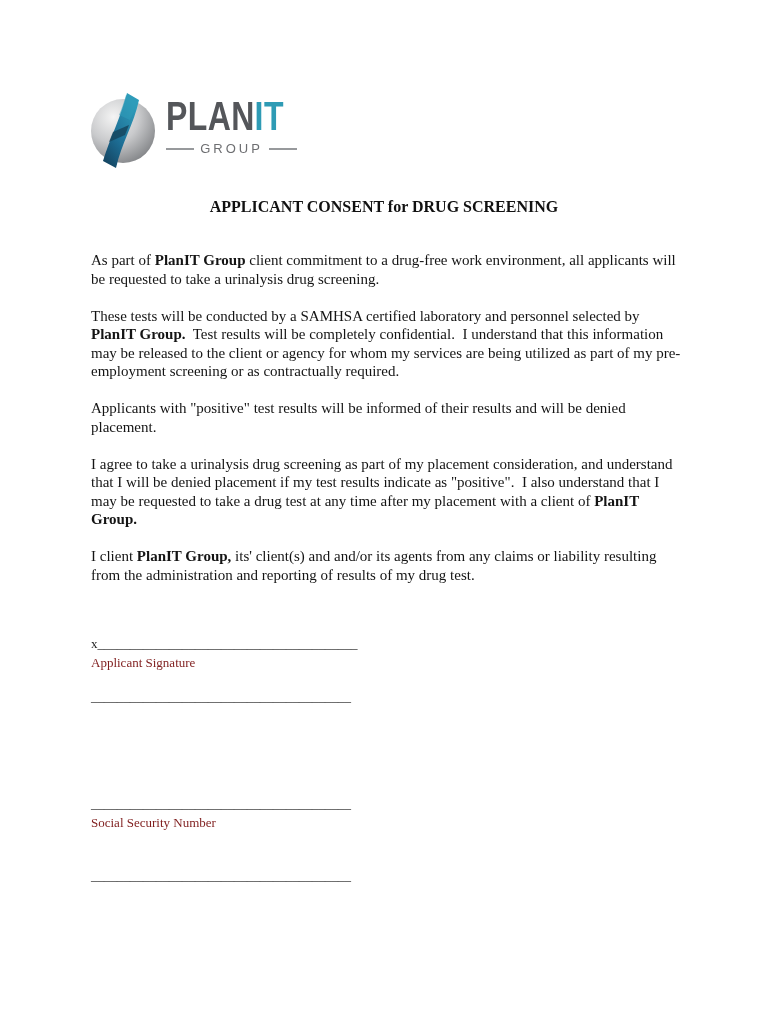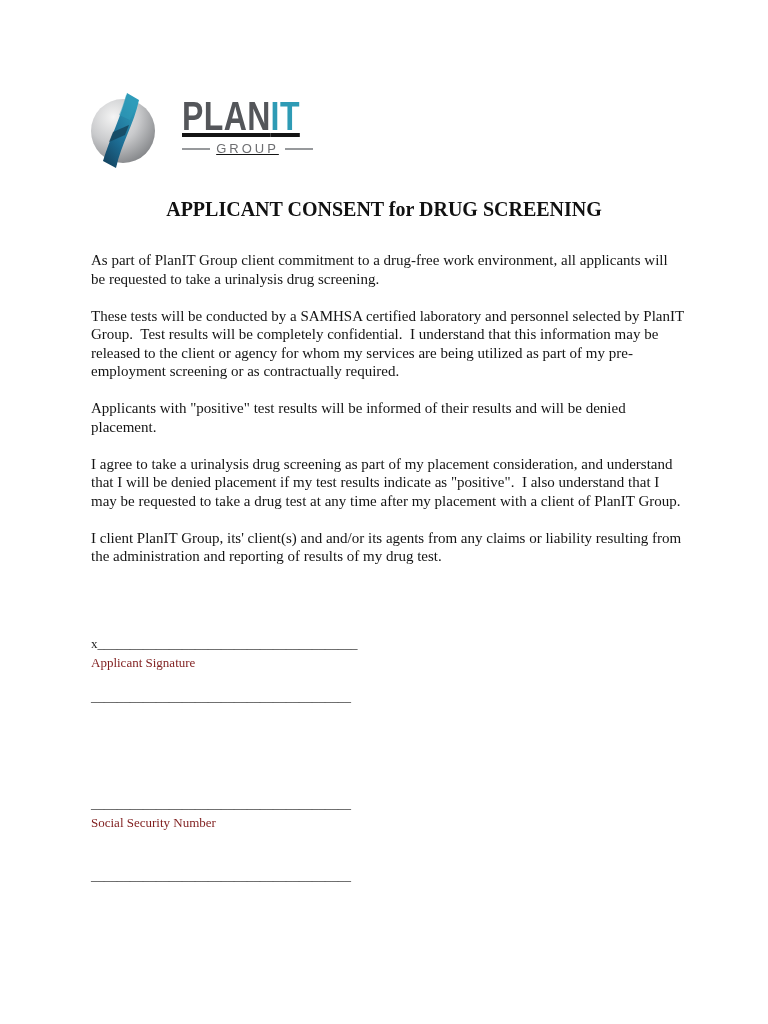--- a/index.html
+++ b/index.html
@@ -9,21 +9,21 @@
     height: 1024px;
     background: #ffffff;
     font-family: "Liberation Serif", serif;
     color: #141414;
     overflow: hidden;
   }
 
   
   .logo { position: absolute; left: 90px; top: 91px; display: flex; align-items: flex-start; }
   .sphere { display: block; }
-  .brand { margin-left: 24px; margin-top: 7px; text-decoration: underline; }
+  .brand { margin-left: 8px; margin-top: 7px; }
   .brand-name {
     font-family: "Liberation Sans", sans-serif;
     font-weight: 700;
     font-size: 41px;
     line-height: 37px;
     white-space: nowrap;
     transform: scaleX(0.78);
     transform-origin: left top;
     letter-spacing: 0.5px;
   }
@@ -40,36 +40,36 @@
   }
 
   
   .title {
     position: absolute;
     top: 198px;
     left: 0;
     width: 768px;
     margin: 0;
     text-align: center;
-    font-size: 20px;
+    font-size: 16px;
     font-weight: 700;
     color: #111;
   }
 
   
   .content {
     position: absolute;
     top: 251px;
     left: 91px;
     width: 594px;
     font-size: 15px;
     line-height: 18.5px;
   }
   .content p { margin: 0 0 18.5px 0; white-space: pre-wrap; }
-  .content b { font-weight: 400; }
+  .content b { font-weight: 700; }
 
   
   .sig-row {
     position: absolute;
     top: 635px;
     left: 91px;
     display: flex;
     font-size: 15px;
     line-height: 18.5px;
   }

